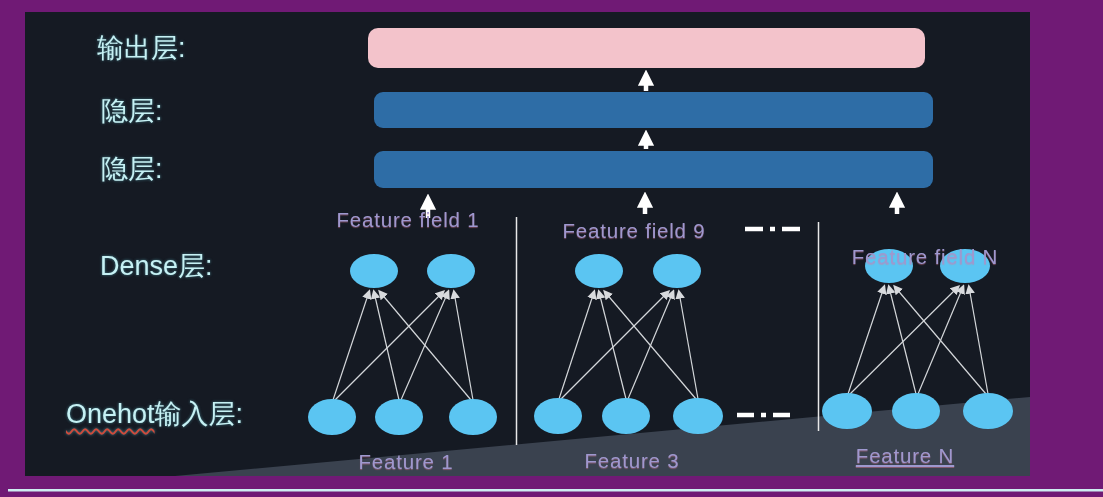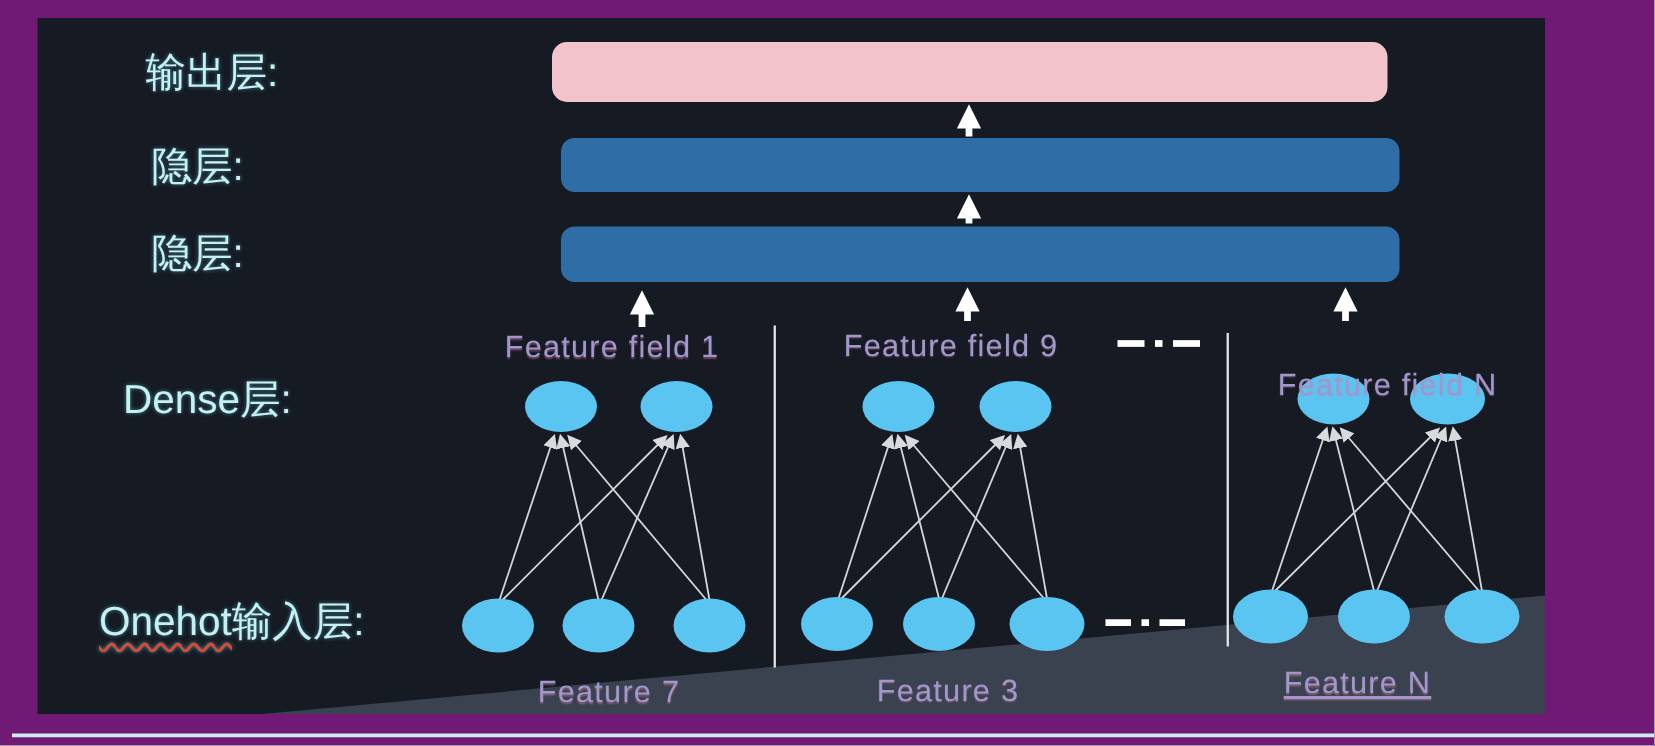--- a/index.html
+++ b/index.html
@@ -104,24 +104,24 @@
       <line x1="761" y1="415" x2="766" y2="415"></line>
       <line x1="773" y1="415" x2="790" y2="415"></line>
     </g>
 
     <rect x="8" y="489" width="1095" height="2.5" fill="#cdeef1"></rect>
   </svg>
 
   <div class="lbl lbl-cyan" style="left:97px;top:33px;">输出层:</div>
   <div class="lbl lbl-cyan" style="left:101px;top:96px;">隐层:</div>
   <div class="lbl lbl-cyan" style="left:101px;top:154px;">隐层:</div>
-  <div class="lbl lbl-cyan" style="left:82px;top:251px;">Dense层:</div>
+  <div class="lbl lbl-cyan" style="left:100px;top:251px;">Dense层:</div>
   <div class="lbl lbl-cyan" style="left:66px;top:399px;"><span class="misspell">Onehot</span><span>输入层:</span></div>
 
-  <div class="lbl lbl-feature" style="left:408px;top:220px;">Feature field 1</div>
+  <div class="lbl lbl-feature" style="left:408px;top:208px;">Feature field 1</div>
   <div class="lbl lbl-feature" style="left:634px;top:219px;">Feature field 9</div>
   <div class="lbl lbl-feature" style="left:925px;top:215px;margin-top:30px;">Feature field N</div>
 
-  <div class="lbl lbl-feature" style="left:406px;top:450px;">Feature 7</div>
+  <div class="lbl lbl-feature" style="left:406px;top:450px;">Feature 1</div>
   <div class="lbl lbl-feature" style="left:632px;top:449px;">Feature 3</div>
   <div class="lbl lbl-feature" style="left:905px;top:444px;text-decoration:underline;">Feature N</div>
 
 </div>
 
 </body></html>

